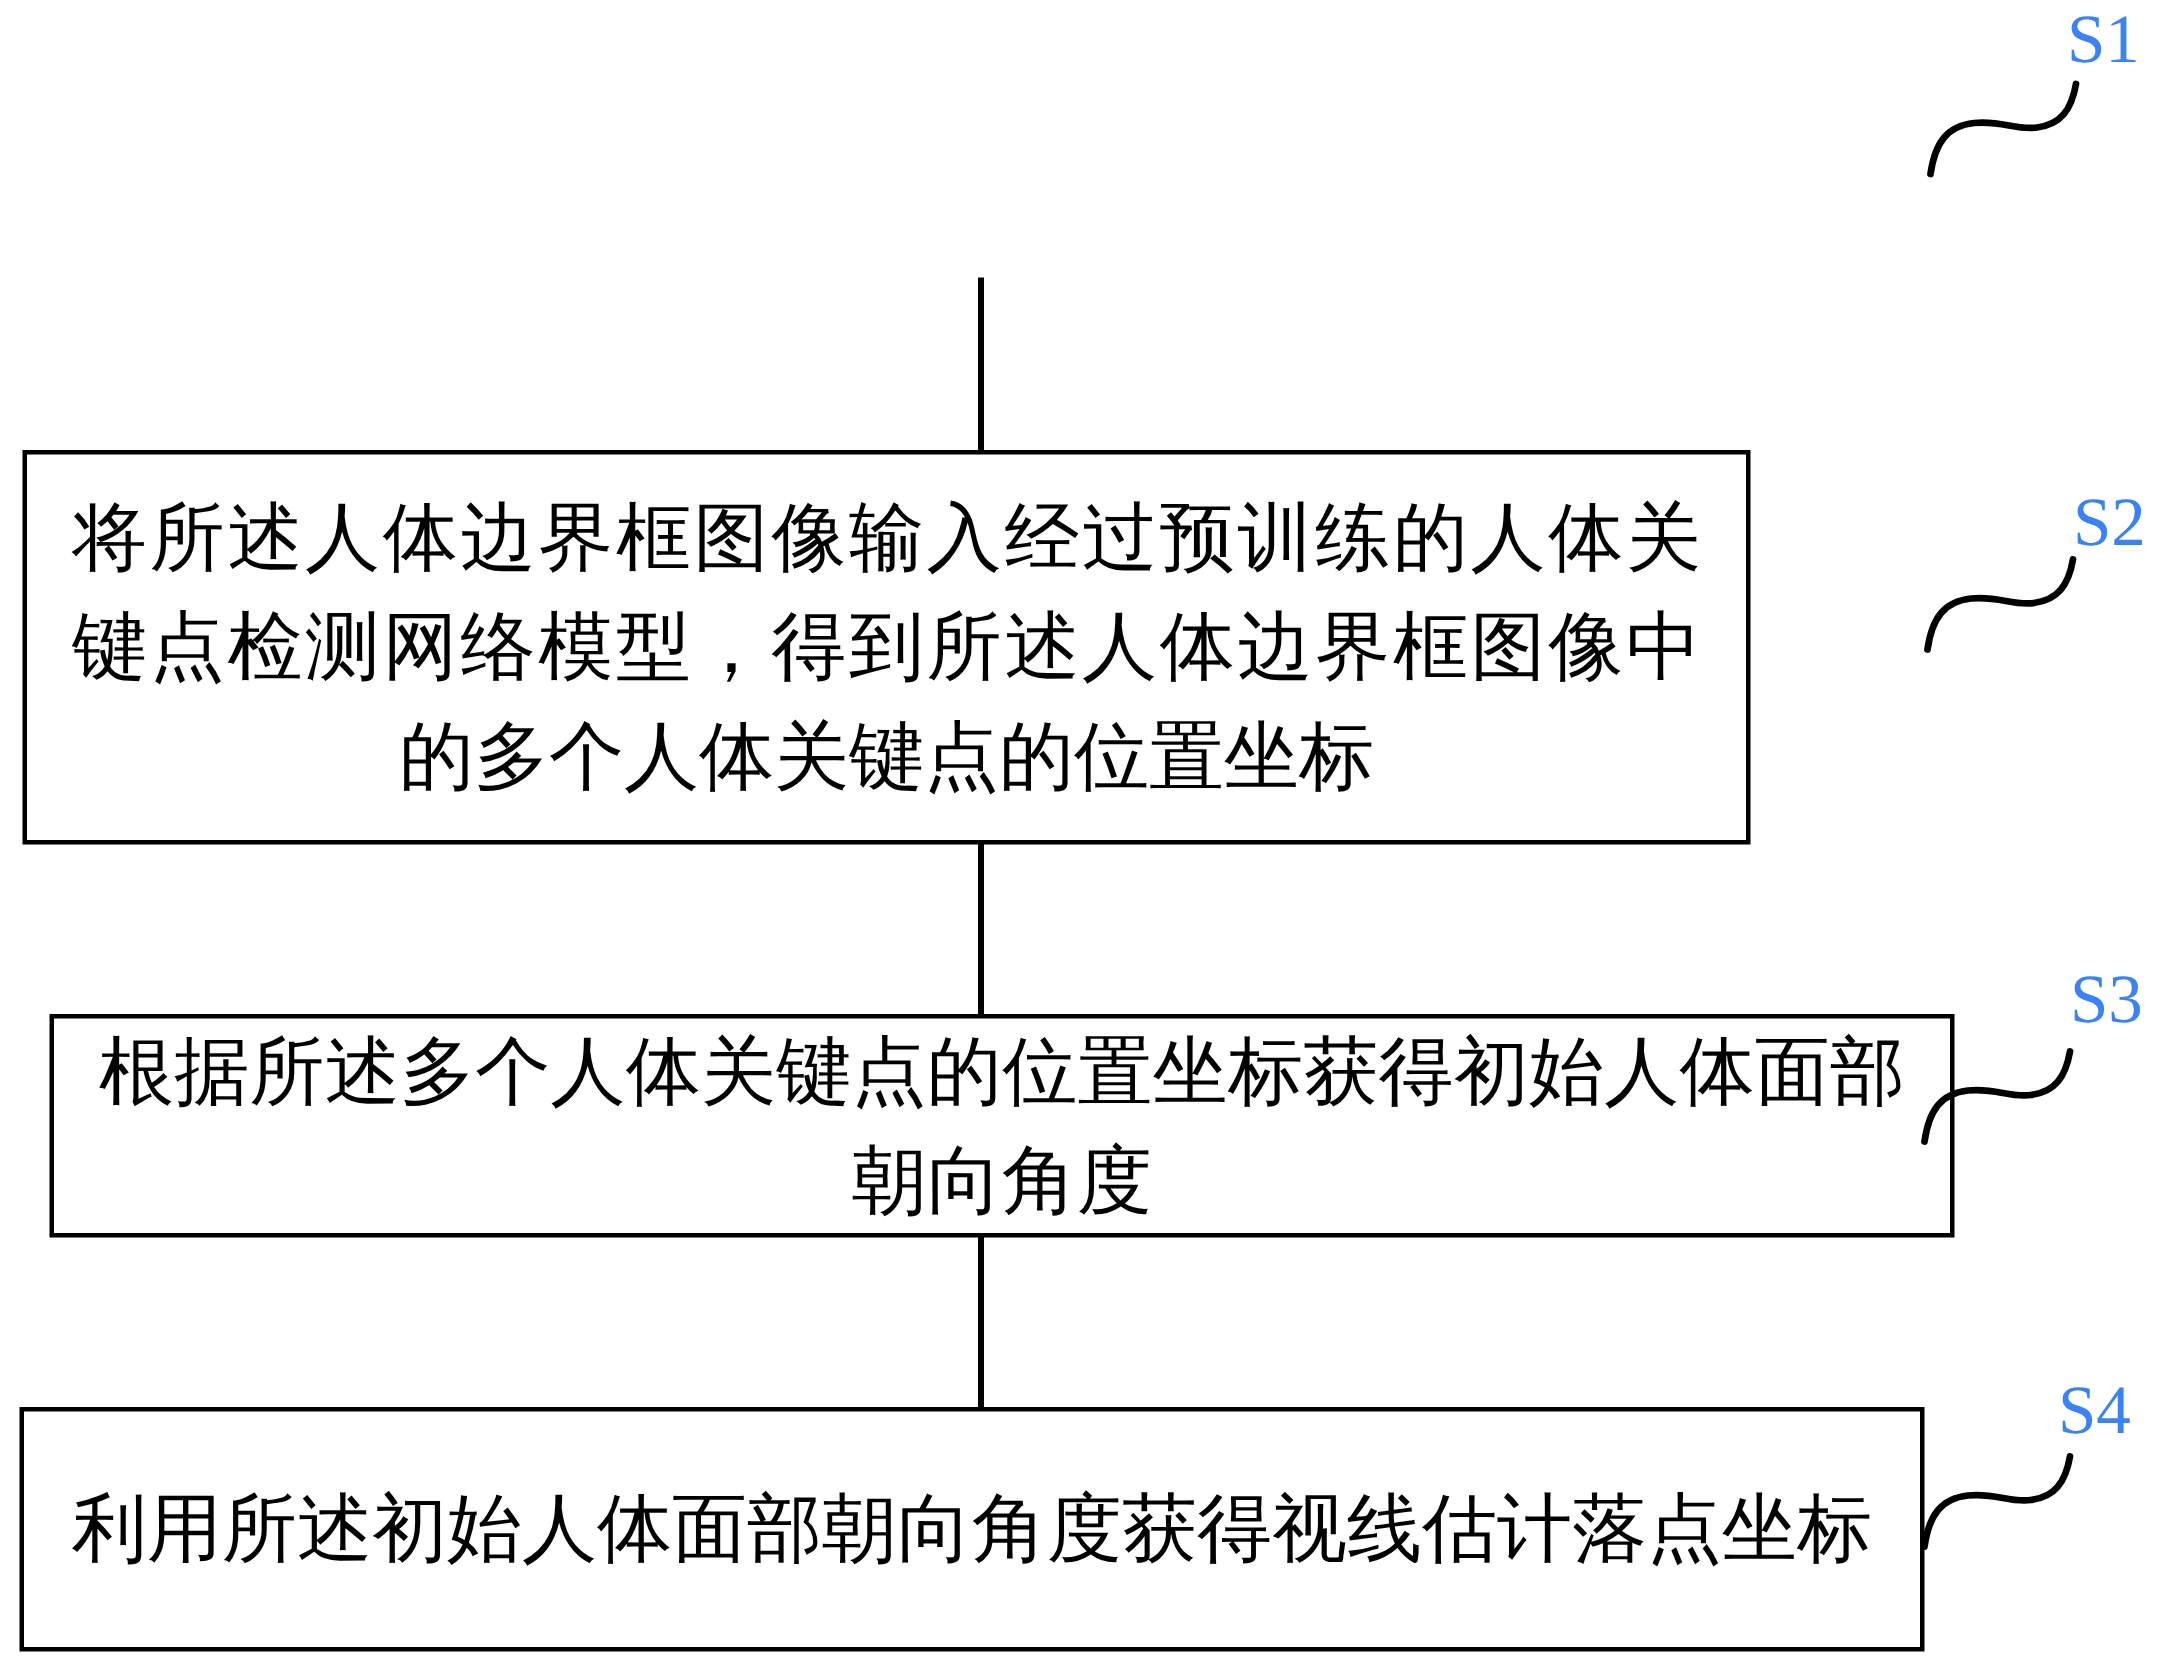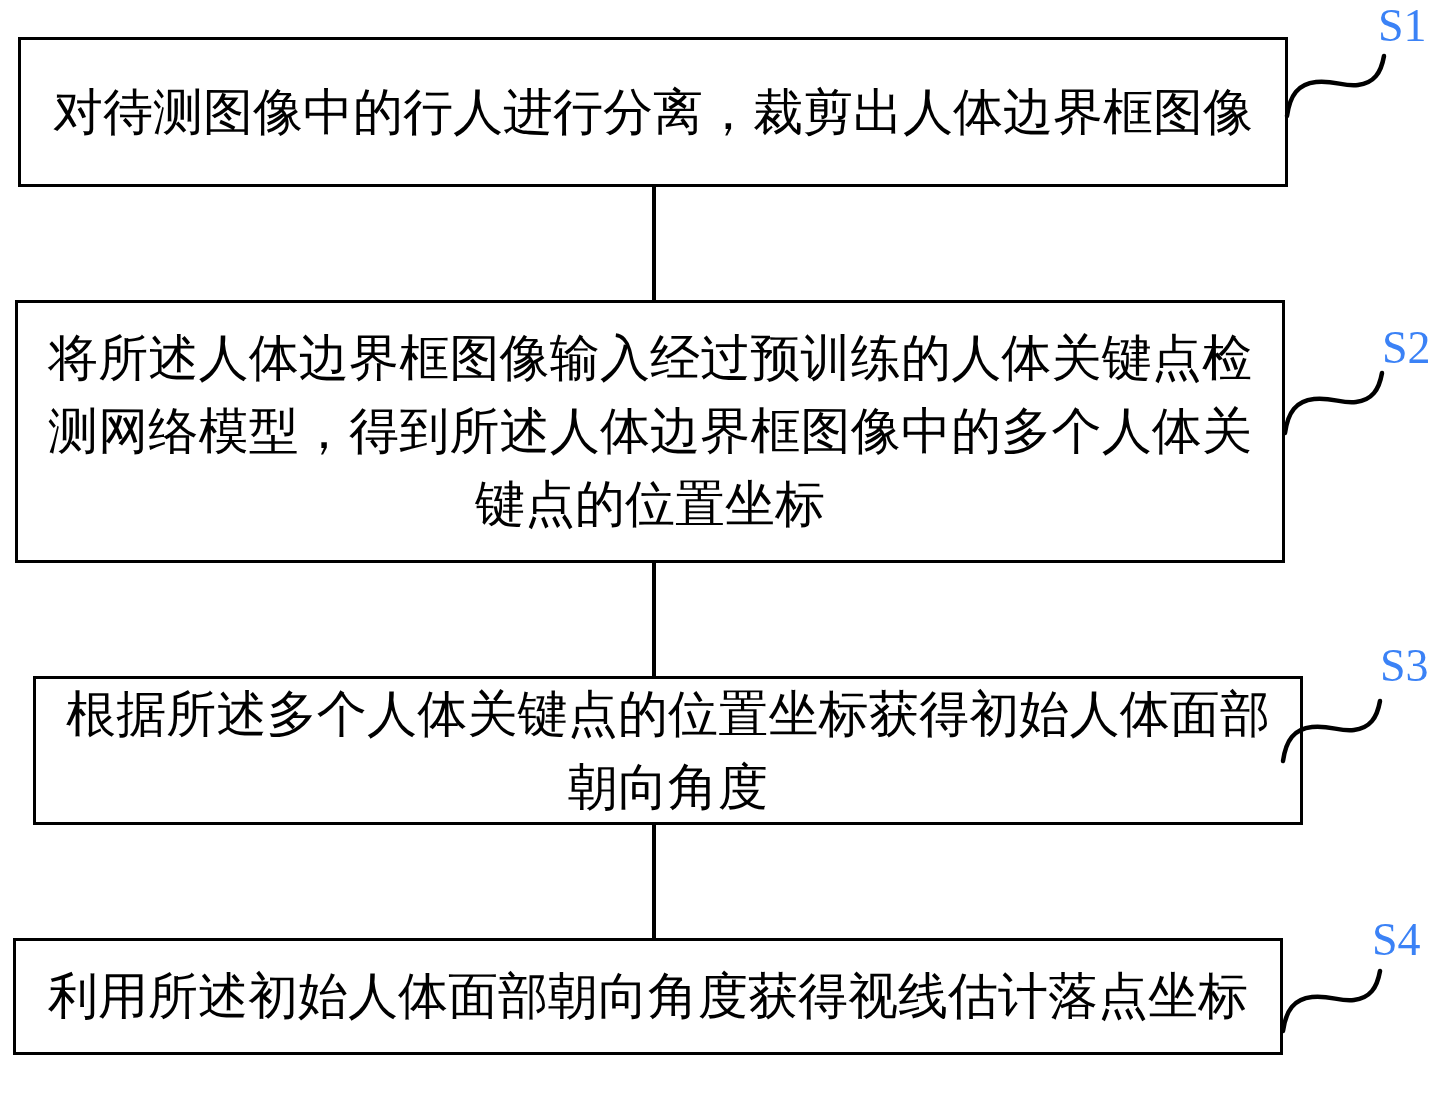--- a/index.html
+++ b/index.html
@@ -47,46 +47,43 @@
   .leader svg { display: block; }
   .step-label {
     position: absolute;
     font-size: 46px;
     line-height: 48px;
     color: #3b82f6;
     font-family: "Liberation Serif", "DejaVu Serif", serif;
   }
   
   #box-s1 { left: 18px;  top: 37px;  width: 1270px; height: 150px; }
-  #box-s2 { left: 15px;  top: 300px; width: 1270px; height: 263px; }
+  #box-s2 { left: 15px;  top: 300px; width: 1152px; height: 263px; }
   #box-s3 { left: 13px;  top: 676px; width: 1270px; height: 149px; margin-left: 20px; }
-  #box-s4 { left: 13px;  top: 938px; width: 1270px; height: 117px; }
+  #box-s4 { left: 13px;  top: 938px; width: 1270px; height: 163px; }
   
   #conn-1 { left: 652px; top: 185px; height: 117px; }
   #conn-2 { left: 652px; top: 561px; height: 117px; }
   #conn-3 { left: 652px; top: 824px; height: 116px; }
   
   #leader-s1 { left: 1284px; top: 53px;  }
   #leader-s2 { left: 1282px; top: 370px; }
   #leader-s3 { left: 1280px; top: 698px; }
   #leader-s4 { left: 1280px; top: 968px; }
   
   #label-s1 { left: 1378px; top: 2px;   }
   #label-s2 { left: 1382px; top: 324px; }
   #label-s3 { left: 1380px; top: 642px; text-align: right; }
   #label-s4 { left: 1372px; top: 916px; }
 </style>
 </head>
 <body>
 
 <div class="canvas">
 
-  <div class="step-box" id="box-s1">
-    <div class="step-text">对待测图像中的行人进行分离，裁剪出人体边界框图像</div>
-  </div>
 
   <div class="step-box" id="box-s2">
     <div class="step-text">将所述人体边界框图像输入经过预训练的人体关键点检测网络模型，得到所述人体边界框图像中的多个人体关键点的位置坐标</div>
   </div>
 
   <div class="step-box" id="box-s3">
     <div class="step-text">根据所述多个人体关键点的位置坐标获得初始人体面部朝向角度</div>
   </div>
 
   <div class="step-box" id="box-s4">

